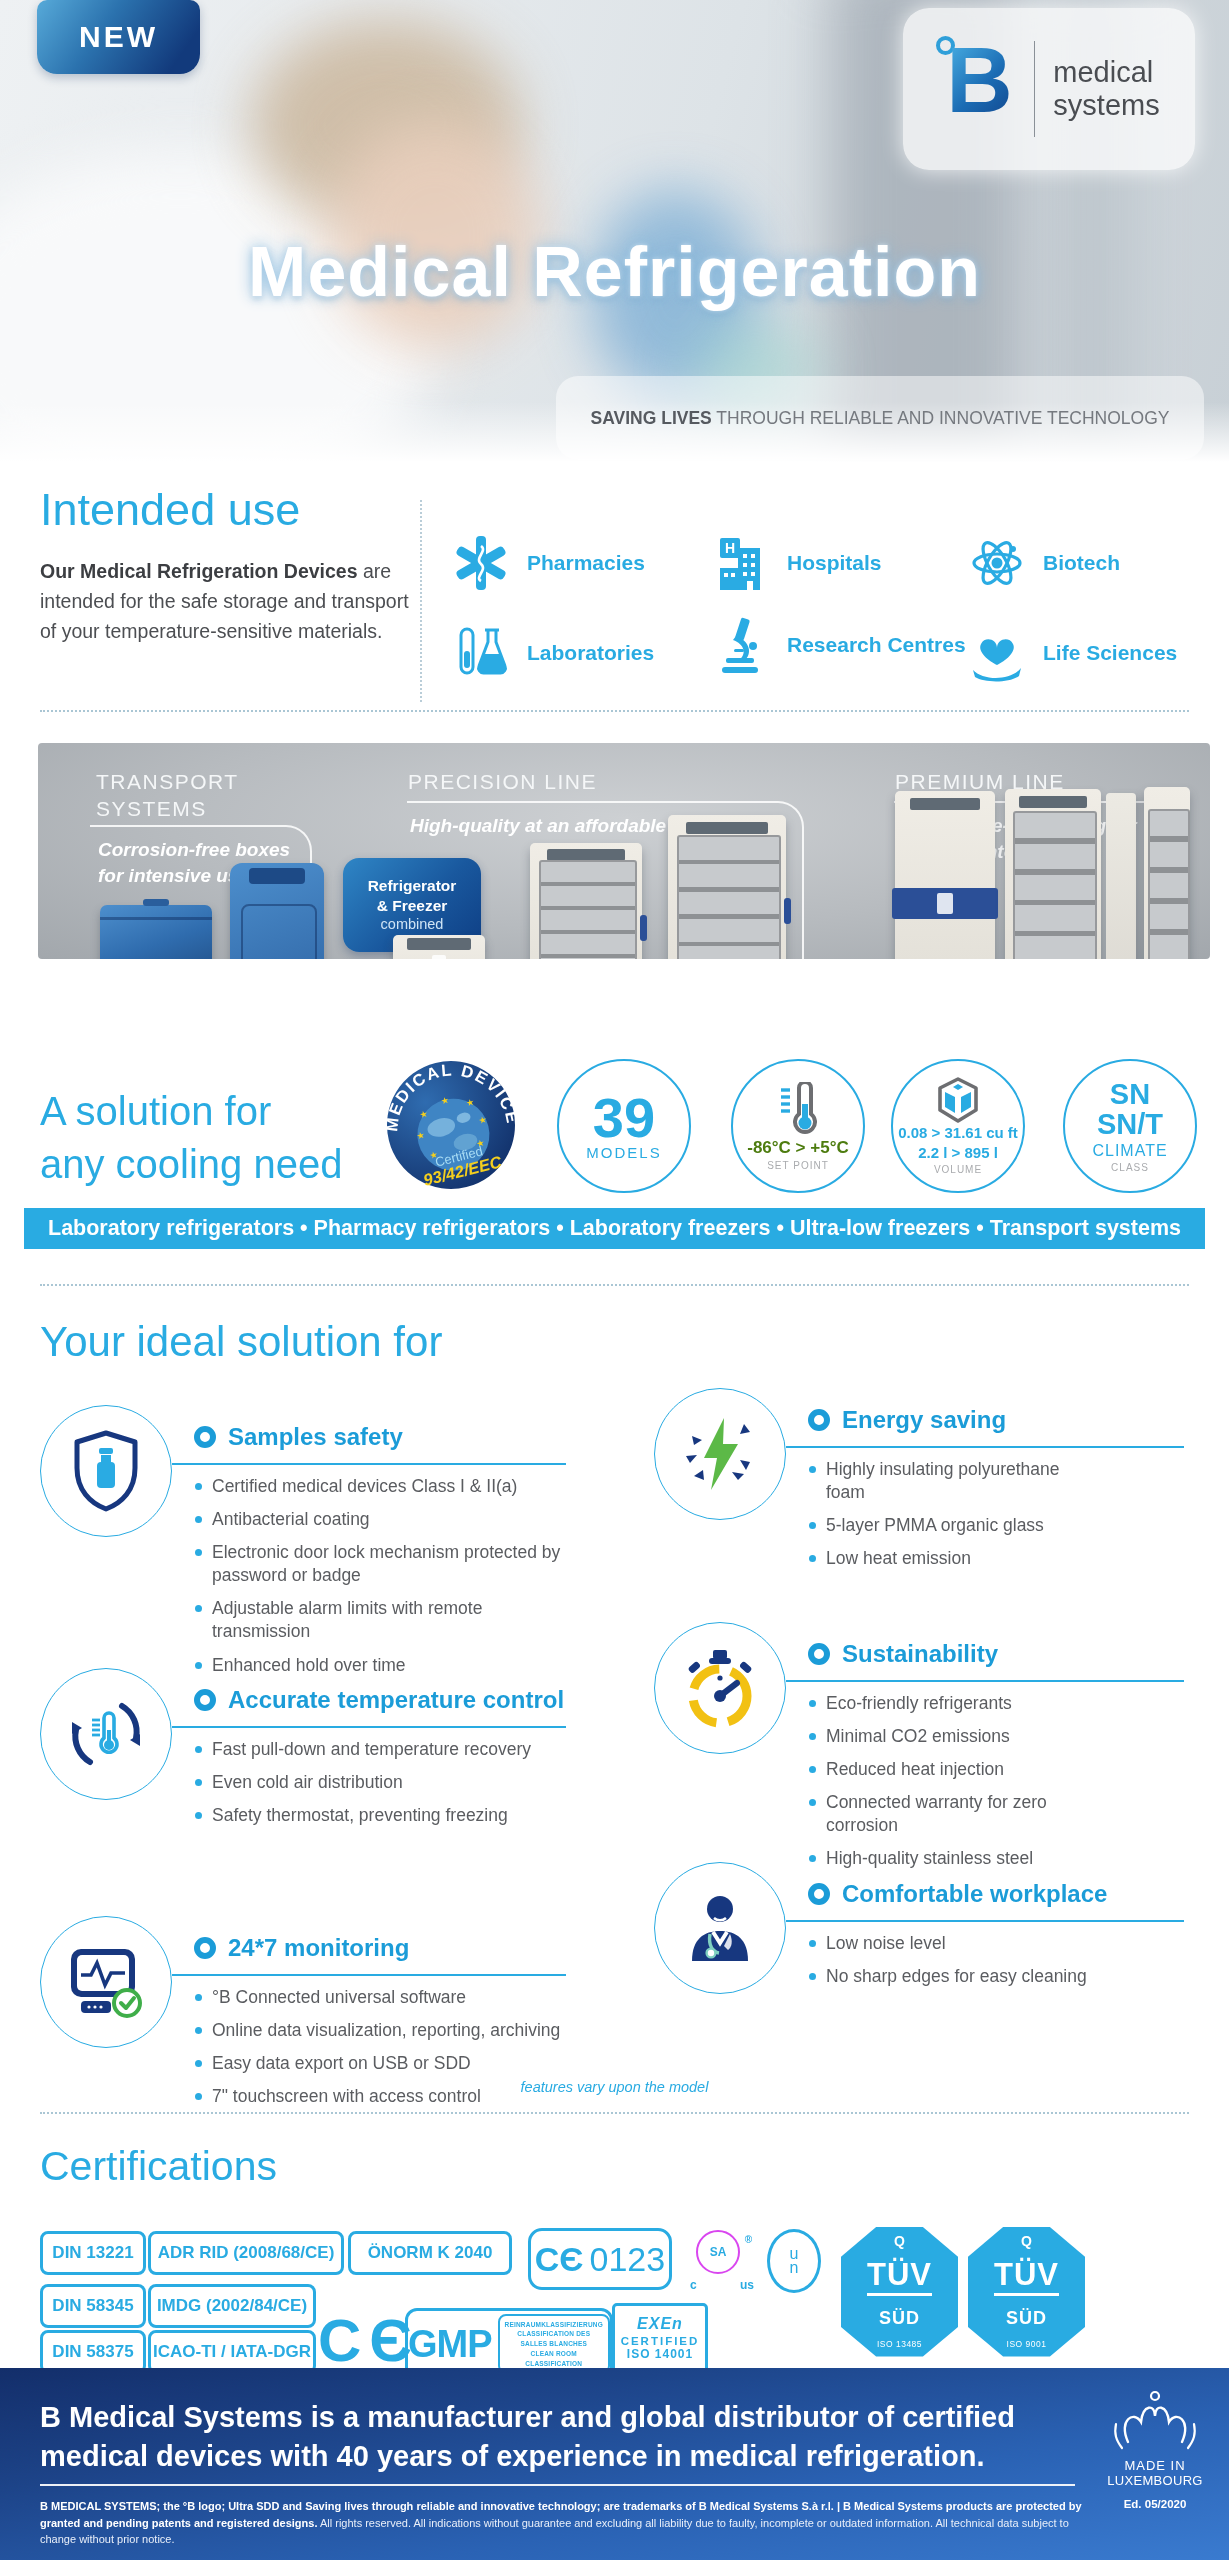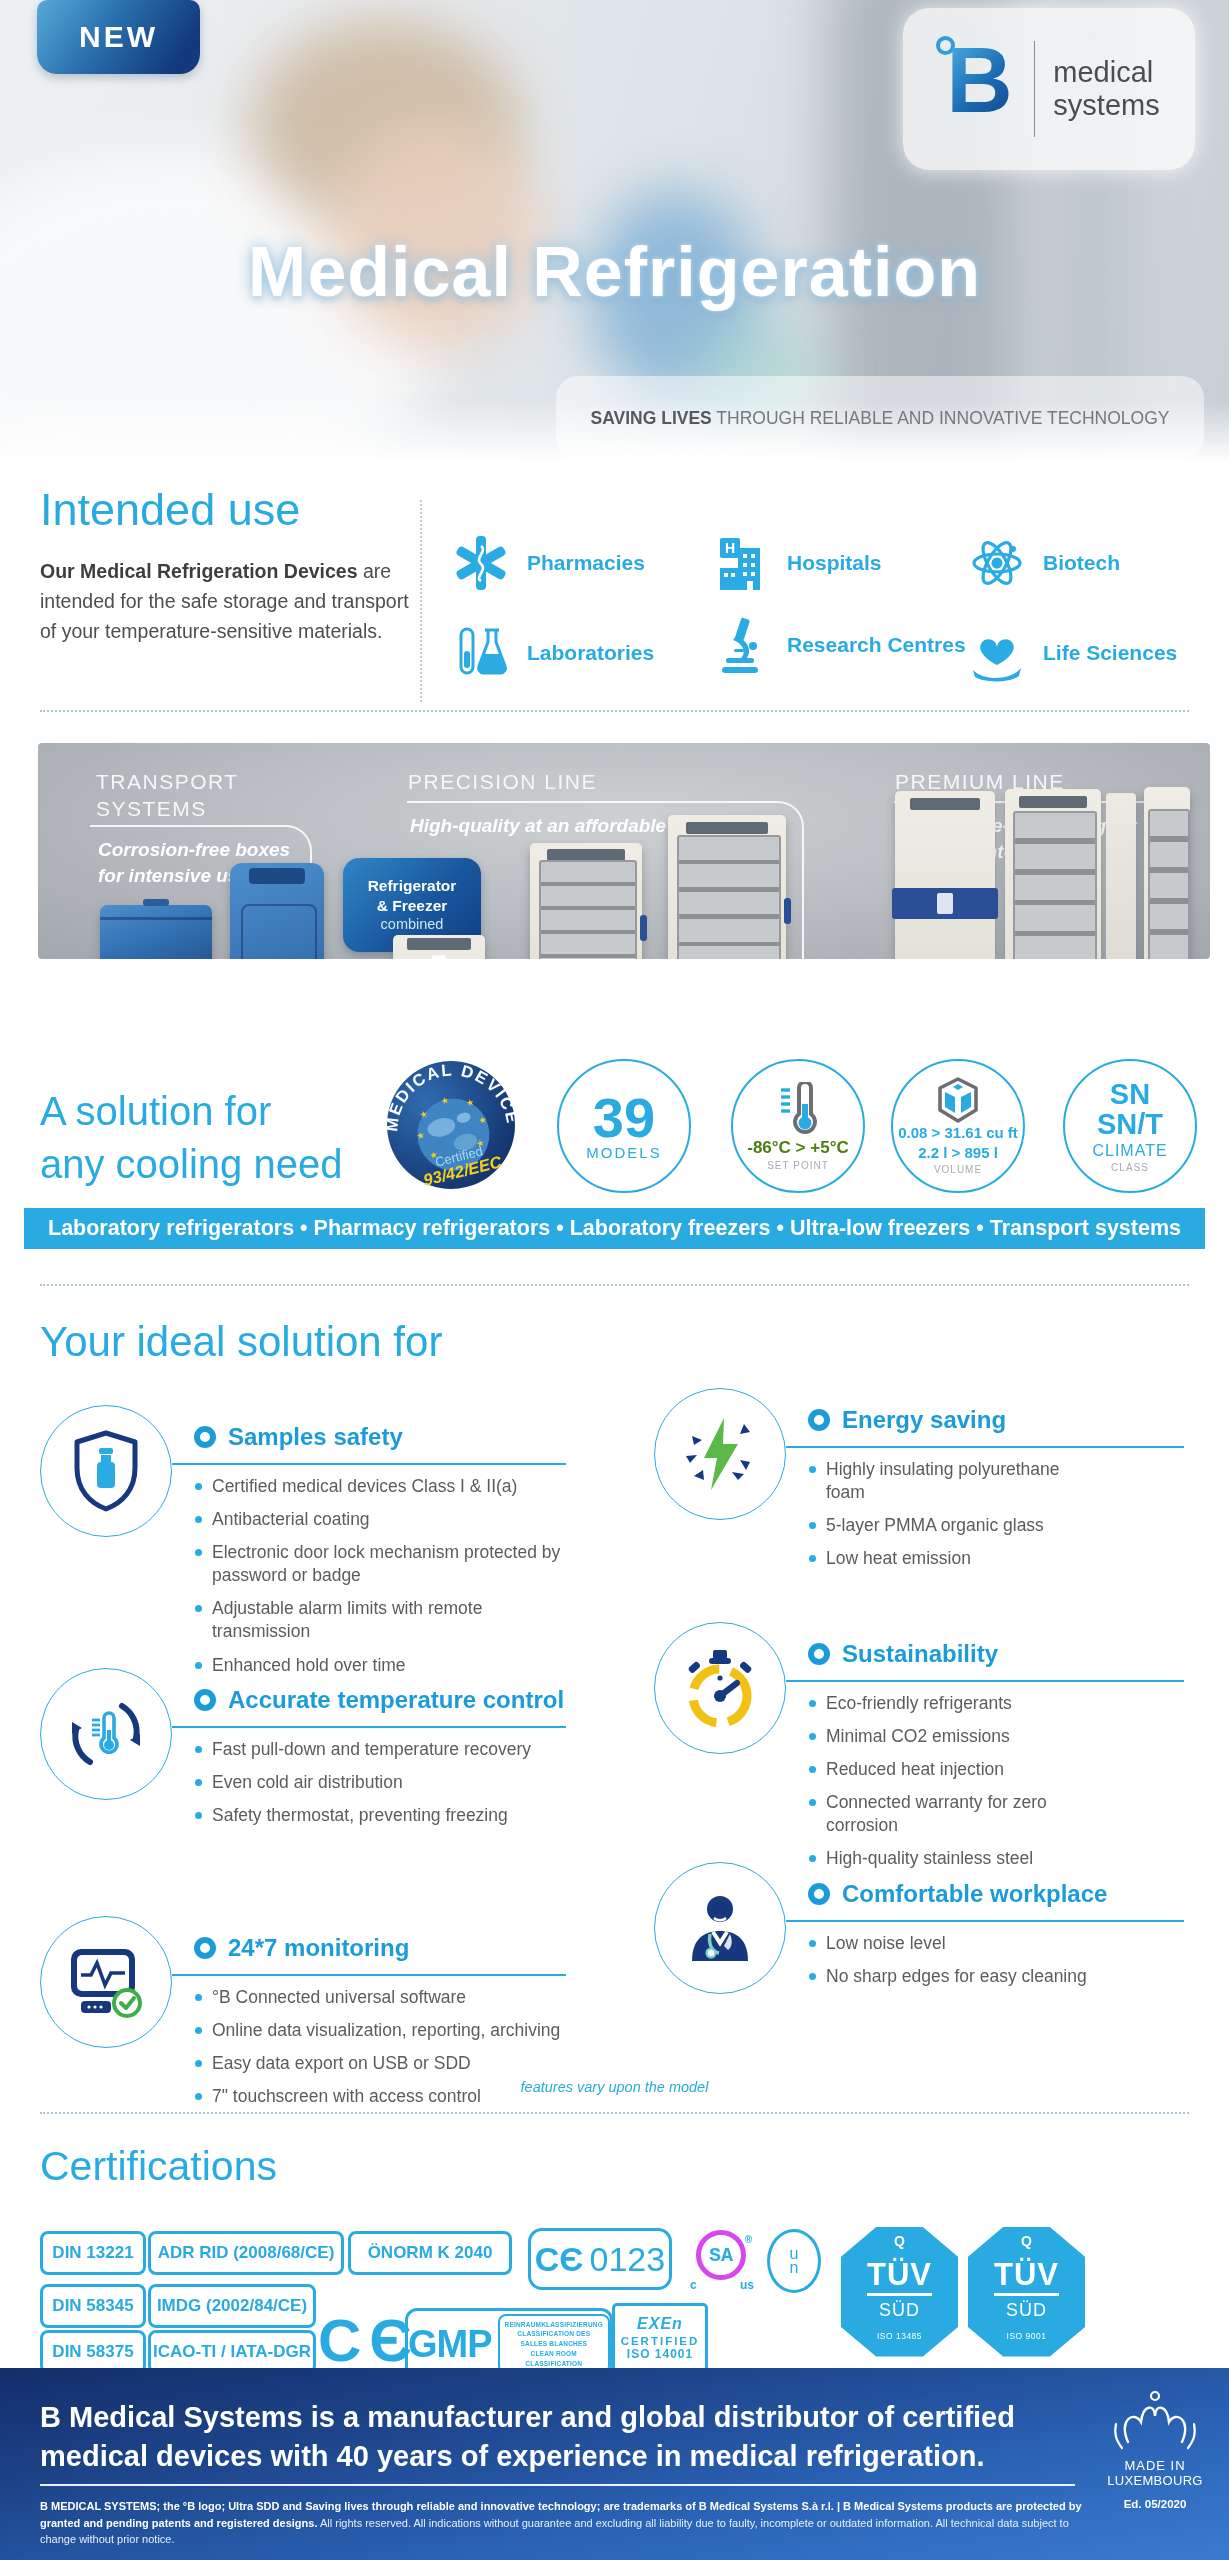--- a/index.html
+++ b/index.html
@@ -124,35 +124,35 @@
     display:flex;align-items:center;justify-content:center;gap:6px;color:#29abe2;}
   .gmp-txt{font-size:38px;font-weight:bold;letter-spacing:-1px;}
   .cleanroom{border:2px solid #29abe2;border-radius:8px;padding:4px 5px;text-align:center;}
   .cleanroom div{font-size:6.5px;font-weight:bold;letter-spacing:.2px;line-height:1.5;color:#29abe2;}
   .exen-box{left:612px;top:2303px;width:90px;height:64px;border:3px solid #29abe2;border-radius:5px;
     display:flex;flex-direction:column;align-items:center;justify-content:center;color:#29abe2;background:#fff;}
   .exen-top{font-size:16px;font-weight:bold;font-style:italic;letter-spacing:1px;}
   .exen-mid{font-size:11.5px;font-weight:bold;letter-spacing:2px;margin-top:2px;}
   .exen-bot{font-size:12px;font-weight:bold;letter-spacing:1px;}
   .csa{left:690px;top:2228px;width:64px;height:64px;}
-  .csa-c{position:absolute;left:6px;top:2px;width:40px;height:40px;border:5px solid #d946ef;border-radius:50%;
-    display:flex;align-items:center;justify-content:center;color:#29abe2;font-weight:bold;font-size:20px;font-family:Liberation Mono, monospace;}
+  .csa-c{position:absolute;left:6px;top:2px;width:40px;height:40px;border:2px solid #d946ef;border-radius:50%;
+    display:flex;align-items:center;justify-content:center;color:#29abe2;font-weight:bold;font-size:12px;}
   .csa-reg{position:absolute;right:2px;top:6px;font-size:10px;color:#29abe2;font-weight:bold;}
   .csa-c-sub{position:absolute;left:0px;bottom:0px;font-size:12px;color:#29abe2;font-weight:bold;}
   .csa-us{position:absolute;right:0px;bottom:0px;font-size:12px;color:#29abe2;font-weight:bold;}
   .un-mark{left:767px;top:2229px;width:48px;height:58px;border:3px solid #29abe2;border-radius:50%;
     display:flex;flex-direction:column;align-items:center;justify-content:center;color:#29abe2;
     font-size:16px;line-height:.9;font-weight:normal;}
   .tuv{position:absolute;width:117px;height:143px;}
   .octagon{position:absolute;left:0;top:0;width:117px;height:135px;background:#29abe2;
     clip-path:polygon(30% 0,70% 0,100% 22%,100% 74%,70% 96%,30% 96%,0 74%,0 22%);
     display:flex;flex-direction:column;align-items:center;color:#fff;}
   .tuv-q{font-size:14px;font-weight:bold;margin-top:6px;}
   .tuv-main{font-size:31px;font-weight:bold;letter-spacing:1px;border-bottom:3px solid #fff;line-height:1.15;margin-top:8px;}
-  .tuv-sub{font-size:18px;font-weight:normal;letter-spacing:1px;margin-top:4px;}
+  .tuv-sub{font-size:18px;font-weight:bold;letter-spacing:1px;margin-top:12px;}
   .tuv-iso{font-size:8.5px;margin-top:10px;letter-spacing:.5px;}
 
   
   .footer{left:0;top:2368px;width:1229px;height:192px;
     background:linear-gradient(170deg,#132e6a 0%,#1d4489 30%,#2a62b4 65%,#3a7bd0 100%);}
   .foot-statement{position:absolute;left:40px;top:30px;width:1030px;color:#fff;
     font-size:29px;font-weight:bold;line-height:1.34;}
   .foot-rule{position:absolute;left:40px;top:116px;width:1035px;height:2px;background:rgba(255,255,255,.92);}
   .foot-legal{position:absolute;left:40px;top:130px;width:1045px;color:#e9eff9;font-size:11px;line-height:1.5;}
   .foot-legal b{color:#fff;}

